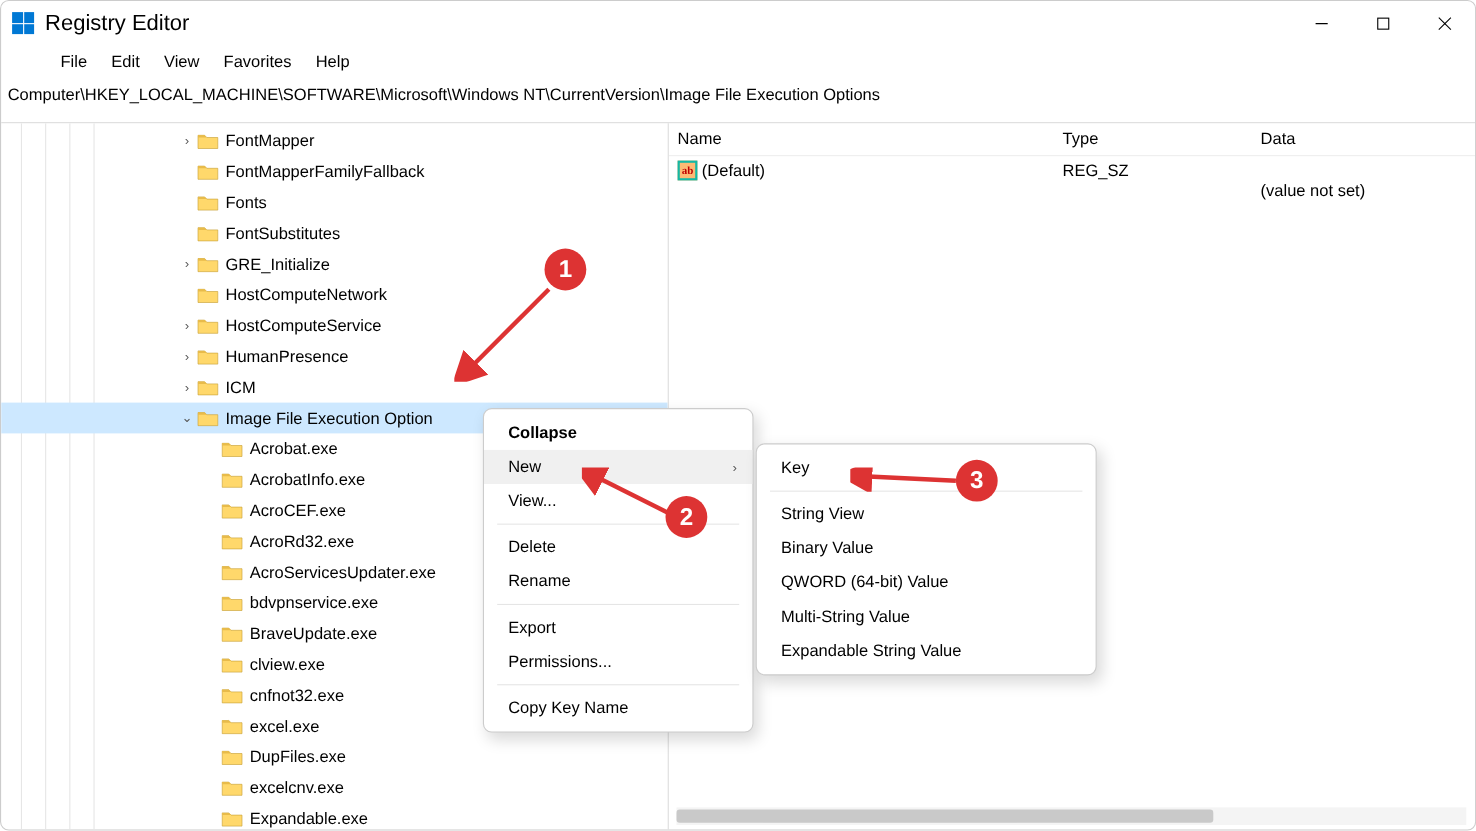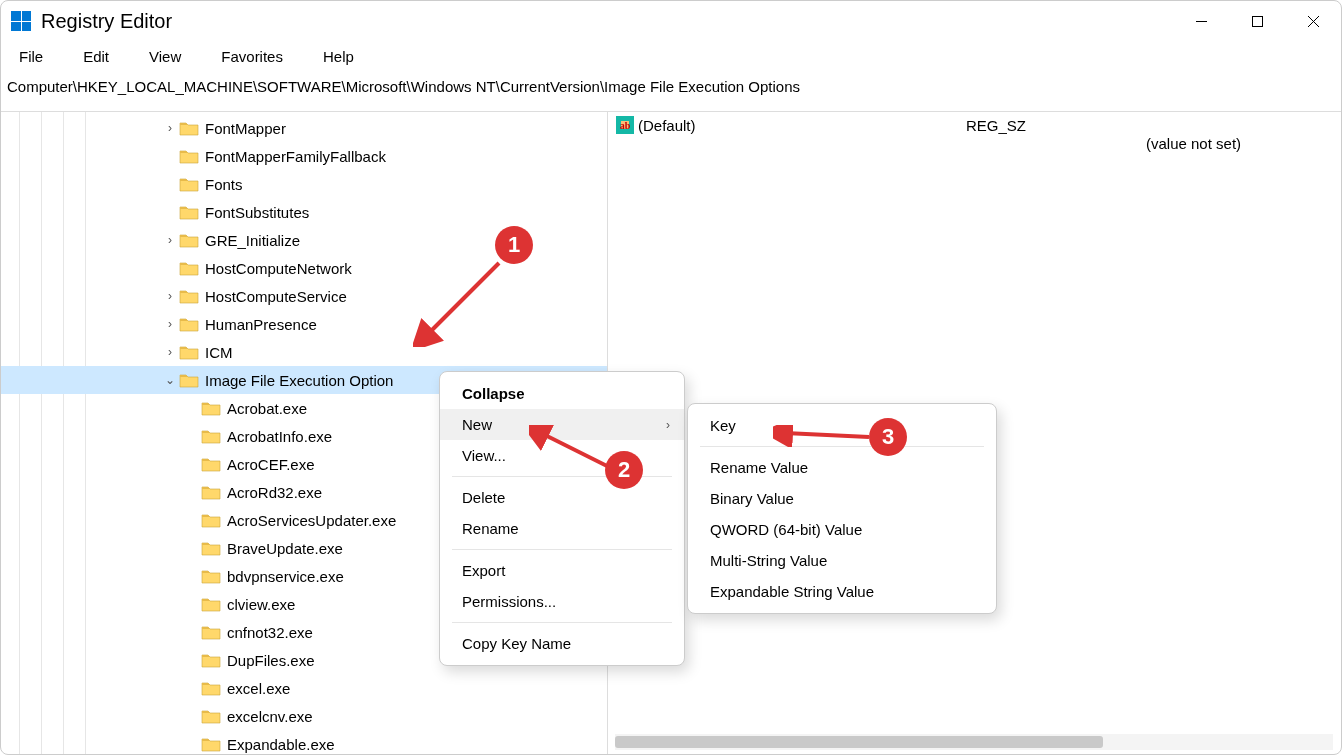--- a/index.html
+++ b/index.html
@@ -6,21 +6,21 @@
 body { background: #fff; width: 1342px; height: 755px; overflow: hidden; border: 1px solid #ccc; border-radius: 8px; position: relative; }
 
 .titlebar { display: flex; align-items: center; height: 40px; padding: 0 0 0 10px; }
 .titlebar .appicon { width: 20px; height: 20px; margin-right: 10px; display: grid; grid-template-columns: 1fr 1fr; grid-template-rows: 1fr 1fr; gap:1px; }
 .titlebar .appicon div { background: #0078d4; }
 .titlebar .title { font-size: 20px; color: #000; }
 .titlebar .winctrl { margin-left: auto; display: flex; }
 .titlebar .winctrl .btn { width: 56px; height: 40px; display: flex; align-items: center; justify-content: center; font-size: 16px; }
 .titlebar .winctrl .btn svg { width: 13px; height: 13px; stroke: #000; stroke-width: 1; fill: none; }
 
-.menubar { display: flex; gap: 20px; padding: 4px 8px 6px 8px; font-size: 15px; }
+.menubar { display: flex; gap: 2px; padding: 4px 8px 6px 8px; font-size: 15px; margin-left: 36px; }
 .menubar .item { padding: 3px 10px; }
 
 .addrbar { padding: 4px 6px 16px 6px; font-size: 15px; border-bottom: 1px solid #ddd; }
 
 .workspace { display: flex; height: calc(755px - 40px - 33px - 32px); }
 .leftpane { width: 607px; border-right: 1px solid #ddd; overflow: hidden; position: relative; }
 .rightpane { flex: 1; overflow: hidden; display: flex; flex-direction: column; }
 
 .tree { position: relative; padding-top: 2px; font-size: 15px; }
 .treeguides { position: absolute; top:0; bottom:0; left:0; pointer-events:none; }
@@ -37,21 +37,21 @@
 .listhdr { display: flex; font-size: 15px; border-bottom: 1px solid #eee; height: 30px; align-items: center; }
 .listhdr .col { padding: 0 8px; }
 .listhdr .col.name { width: 350px; }
 .listhdr .col.type { width: 180px; }
 .listhdr .col.data { flex:1; }
 .listrow { display:flex; font-size:15px; height: 26px; align-items:center; }
 .listrow .col { padding: 0 8px; }
 .listrow .col.name { width: 350px; display:flex; align-items:center; gap:4px; }
 .listrow .col.type { width: 180px; }
 .listrow .col.data { flex:1;margin-top:37px; }
-.regicon { width:18px; height:18px; border:5px solid #14b8a6; background:#fdba74; display:flex; align-items:center; justify-content:center; font-size:10px; color:#c00000; font-weight:bold; font-family: Tahoma; }
+.regicon { width:18px; height:18px; border:2px solid #14b8a6; background:#fdba74; display:flex; align-items:center; justify-content:center; font-size:10px; color:#c00000; font-weight:bold; font-family: Tahoma; }
 
 .ctxmenu { position: absolute; background:#fff; border:1px solid #ccc; border-radius:8px; box-shadow: 4px 6px 14px rgba(0,0,0,0.15); padding: 6px 0; font-size:15px; }
 .ctxmenu .mitem { padding: 7px 22px; display:flex; align-items:center; position:relative; }
 .ctxmenu .mitem.bold { font-weight:600;text-align:center; }
 .ctxmenu .mitem.hover { background:#f0f0f0; }
 .ctxmenu .msep { height:1px; background:#e5e5e5; margin:5px 12px; }
 .ctxmenu .mitem .subarrow { position:absolute; right:14px; font-size:12px; color:#555; }
 
 .callout { position:absolute; width:38px; height:38px; border-radius:50%; background:#d33; color:#fff; font-size:22px; font-weight:600; display:flex; align-items:center; justify-content:center; z-index:50; }
 .arrow { position:absolute; z-index:49; }
@@ -234,81 +234,86 @@
               <path d="M1 3 L7 3 L9 5 L1 5 Z" fill="#e8bb4a"></path>
             </svg></span>
           <span class="lbl">AcroServicesUpdater.exe</span>
         </div>
         <div class="treerow">
           <span class="spacer" style="width: 200px;"></span>
           <span class="folder"><svg viewBox="0 0 20 16">
               <path d="M1 3 L7 3 L9 5 L19 5 L19 15 L1 15 Z" fill="#ffd86b" stroke="#caa43a" stroke-width="0.6"></path>
               <path d="M1 3 L7 3 L9 5 L1 5 Z" fill="#e8bb4a"></path>
             </svg></span>
+          <span class="lbl">bdvpnservice.exe</span>
+        </div>
+        <div class="treerow">
+          <span class="spacer" style="width: 200px;"></span>
+          <span class="folder"><svg viewBox="0 0 20 16">
+              <path d="M1 3 L7 3 L9 5 L19 5 L19 15 L1 15 Z" fill="#ffd86b" stroke="#caa43a" stroke-width="0.6"></path>
+              <path d="M1 3 L7 3 L9 5 L1 5 Z" fill="#e8bb4a"></path>
+            </svg></span>
           <span class="lbl">BraveUpdate.exe</span>
         </div>
         <div class="treerow">
           <span class="spacer" style="width: 200px;"></span>
           <span class="folder"><svg viewBox="0 0 20 16">
               <path d="M1 3 L7 3 L9 5 L19 5 L19 15 L1 15 Z" fill="#ffd86b" stroke="#caa43a" stroke-width="0.6"></path>
               <path d="M1 3 L7 3 L9 5 L1 5 Z" fill="#e8bb4a"></path>
             </svg></span>
-          <span class="lbl">bdvpnservice.exe</span>
-        </div>
-        <div class="treerow">
-          <span class="spacer" style="width: 200px;"></span>
-          <span class="folder"><svg viewBox="0 0 20 16">
-              <path d="M1 3 L7 3 L9 5 L19 5 L19 15 L1 15 Z" fill="#ffd86b" stroke="#caa43a" stroke-width="0.6"></path>
-              <path d="M1 3 L7 3 L9 5 L1 5 Z" fill="#e8bb4a"></path>
-            </svg></span>
           <span class="lbl">clview.exe</span>
         </div>
         <div class="treerow">
           <span class="spacer" style="width: 200px;"></span>
           <span class="folder"><svg viewBox="0 0 20 16">
               <path d="M1 3 L7 3 L9 5 L19 5 L19 15 L1 15 Z" fill="#ffd86b" stroke="#caa43a" stroke-width="0.6"></path>
               <path d="M1 3 L7 3 L9 5 L1 5 Z" fill="#e8bb4a"></path>
             </svg></span>
           <span class="lbl">cnfnot32.exe</span>
         </div>
         <div class="treerow">
           <span class="spacer" style="width: 200px;"></span>
           <span class="folder"><svg viewBox="0 0 20 16">
               <path d="M1 3 L7 3 L9 5 L19 5 L19 15 L1 15 Z" fill="#ffd86b" stroke="#caa43a" stroke-width="0.6"></path>
               <path d="M1 3 L7 3 L9 5 L1 5 Z" fill="#e8bb4a"></path>
             </svg></span>
+          <span class="lbl">excel.exe</span>
+        </div>
+        <div class="treerow">
+          <span class="spacer" style="width: 200px;"></span>
+          <span class="folder"><svg viewBox="0 0 20 16">
+              <path d="M1 3 L7 3 L9 5 L19 5 L19 15 L1 15 Z" fill="#ffd86b" stroke="#caa43a" stroke-width="0.6"></path>
+              <path d="M1 3 L7 3 L9 5 L1 5 Z" fill="#e8bb4a"></path>
+            </svg></span>
           <span class="lbl">DupFiles.exe</span>
         </div>
         <div class="treerow">
           <span class="spacer" style="width: 200px;"></span>
           <span class="folder"><svg viewBox="0 0 20 16">
               <path d="M1 3 L7 3 L9 5 L19 5 L19 15 L1 15 Z" fill="#ffd86b" stroke="#caa43a" stroke-width="0.6"></path>
               <path d="M1 3 L7 3 L9 5 L1 5 Z" fill="#e8bb4a"></path>
             </svg></span>
-          <span class="lbl">excel.exe</span>
-        </div>
-        <div class="treerow">
-          <span class="spacer" style="width: 200px;"></span>
-          <span class="folder"><svg viewBox="0 0 20 16">
-              <path d="M1 3 L7 3 L9 5 L19 5 L19 15 L1 15 Z" fill="#ffd86b" stroke="#caa43a" stroke-width="0.6"></path>
-              <path d="M1 3 L7 3 L9 5 L1 5 Z" fill="#e8bb4a"></path>
-            </svg></span>
           <span class="lbl">excelcnv.exe</span>
         </div>
         <div class="treerow">
           <span class="spacer" style="width: 200px;"></span>
           <span class="folder"><svg viewBox="0 0 20 16">
               <path d="M1 3 L7 3 L9 5 L19 5 L19 15 L1 15 Z" fill="#ffd86b" stroke="#caa43a" stroke-width="0.6"></path>
               <path d="M1 3 L7 3 L9 5 L1 5 Z" fill="#e8bb4a"></path>
             </svg></span>
           <span class="lbl">Expandable.exe</span>
         </div>
       </div>
   </div>
   <div class="rightpane">
+    <div class="listhdr">
+      <div class="col name">Name</div>
+      <div class="col type">Type</div>
+      <div class="col data">Data</div>
+    </div>
     <div id="listbody">
         <div class="listrow">
           <div class="col name">
             <div class="regicon">ab</div>
             <span>(Default)</span>
           </div>
           <div class="col type">REG_SZ</div>
           <div class="col data">(value not set)</div>
         </div>
       </div>
@@ -345,21 +350,21 @@
       <span>Copy Key Name</span>
     </div>
   </div>
 
 <div class="ctxmenu" id="ctx2" style="left:686px; top:402px; width:310px;">
     <div class="mitem">
       <span>Key</span>
     </div>
     <div class="msep"></div>
     <div class="mitem">
-      <span>Rename Value</span>
+      <span>String View</span>
     </div>
     <div class="mitem">
       <span>Binary Value</span>
     </div>
     <div class="mitem">
       <span>QWORD (64-bit) Value</span>
     </div>
     <div class="mitem">
       <span>Multi-String Value</span>
     </div>

